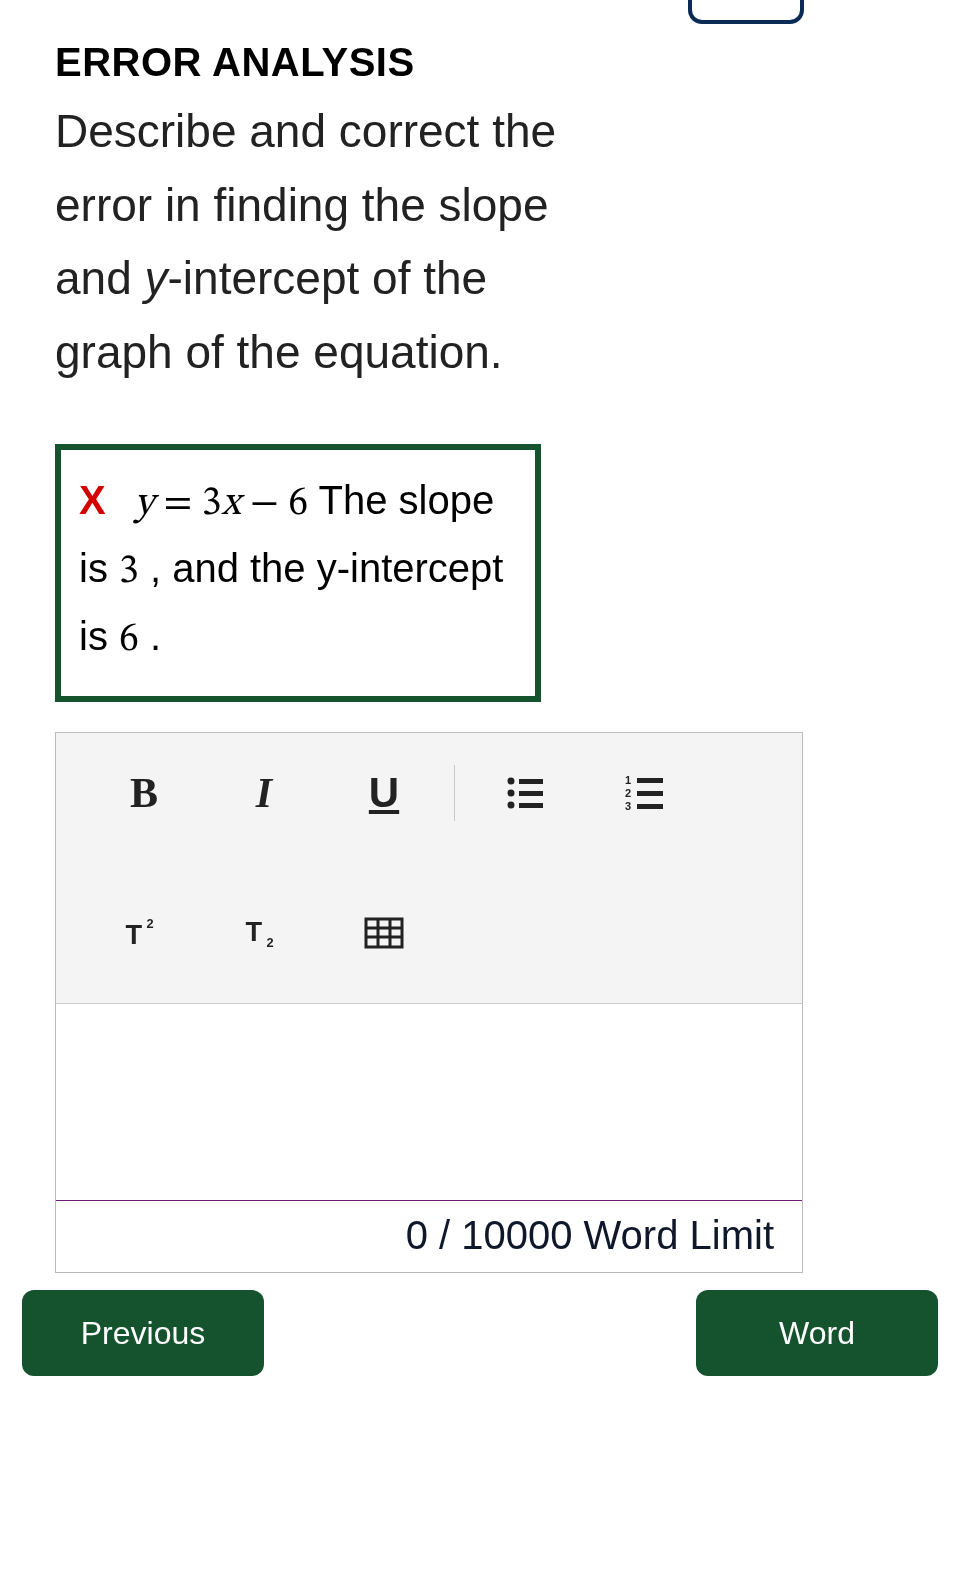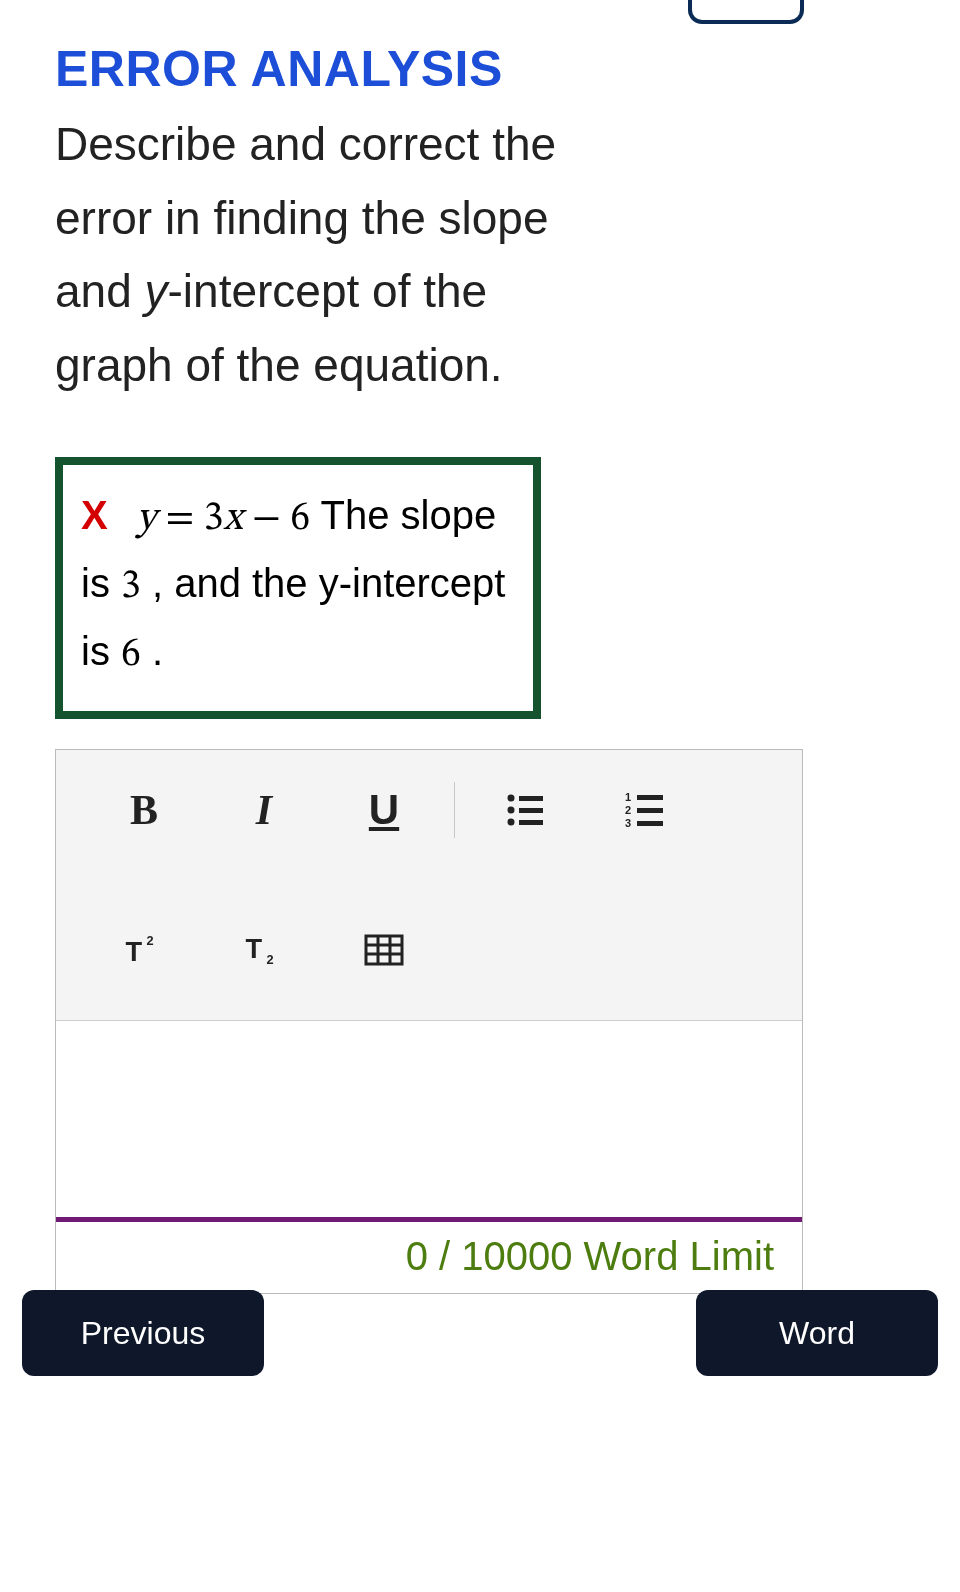--- a/index.html
+++ b/index.html
@@ -8,36 +8,36 @@
     width: 960px;
     height: 1592px;
     background: #fff;
     position: relative;
     color: #000;
   }
   .page {
     padding: 40px 55px 0 55px;
   }
   .heading {
-    color: #1d4ed8;
+    color: #000000;
     font-weight: 800;
-    font-size: 50px;
+    font-size: 40px;
     letter-spacing: 0.5px;
     margin-bottom: 10px;
   }
   .prompt {
     font-size: 46px;
     line-height: 1.6;
     color: #222;
     max-width: 560px;
   }
   .prompt .ital { font-style: italic; }
 
   .error-box {
-    border: 8px solid #14532d;
+    border: 6px solid #14532d;
     margin-top: 55px;
     width: 486px;
     padding: 18px 18px 24px 18px;
   }
   .error-inline {
     font-size: 40px;
     line-height: 1.6;
   }
   .xmark {
     color: #d40000;
@@ -92,38 +92,38 @@
     width: 100%;
     display: flex;
     padding-top: 10px;
     padding-bottom: 20px;
   }
   .content-area {
     height: 196px;
     background: #fff;
   }
   .wordlimit {
-    border-top: 5px solid #701a75;
+    border-top: 1px solid #701a75;
     font-size: 40px;
-    color: #4d7c0f;
+    color: #0f172a;
     text-align: right;
     padding: 12px 28px 14px 0;
   }
 
   .nav {
     position: absolute;
     bottom: 208px;
     left: 0;
     width: 100%;
     padding: 0 22px;
     display: flex;
     justify-content: space-between;
   }
   .nav-btn {
-    background: #0f172a;
+    background: #14532d;
     color: #fff;
     font-size: 32px;
     border: none;
     border-radius: 12px;
     height: 86px;
     width: 242px;
     display: flex;
     align-items: center;
     justify-content: center;
     cursor: pointer;

